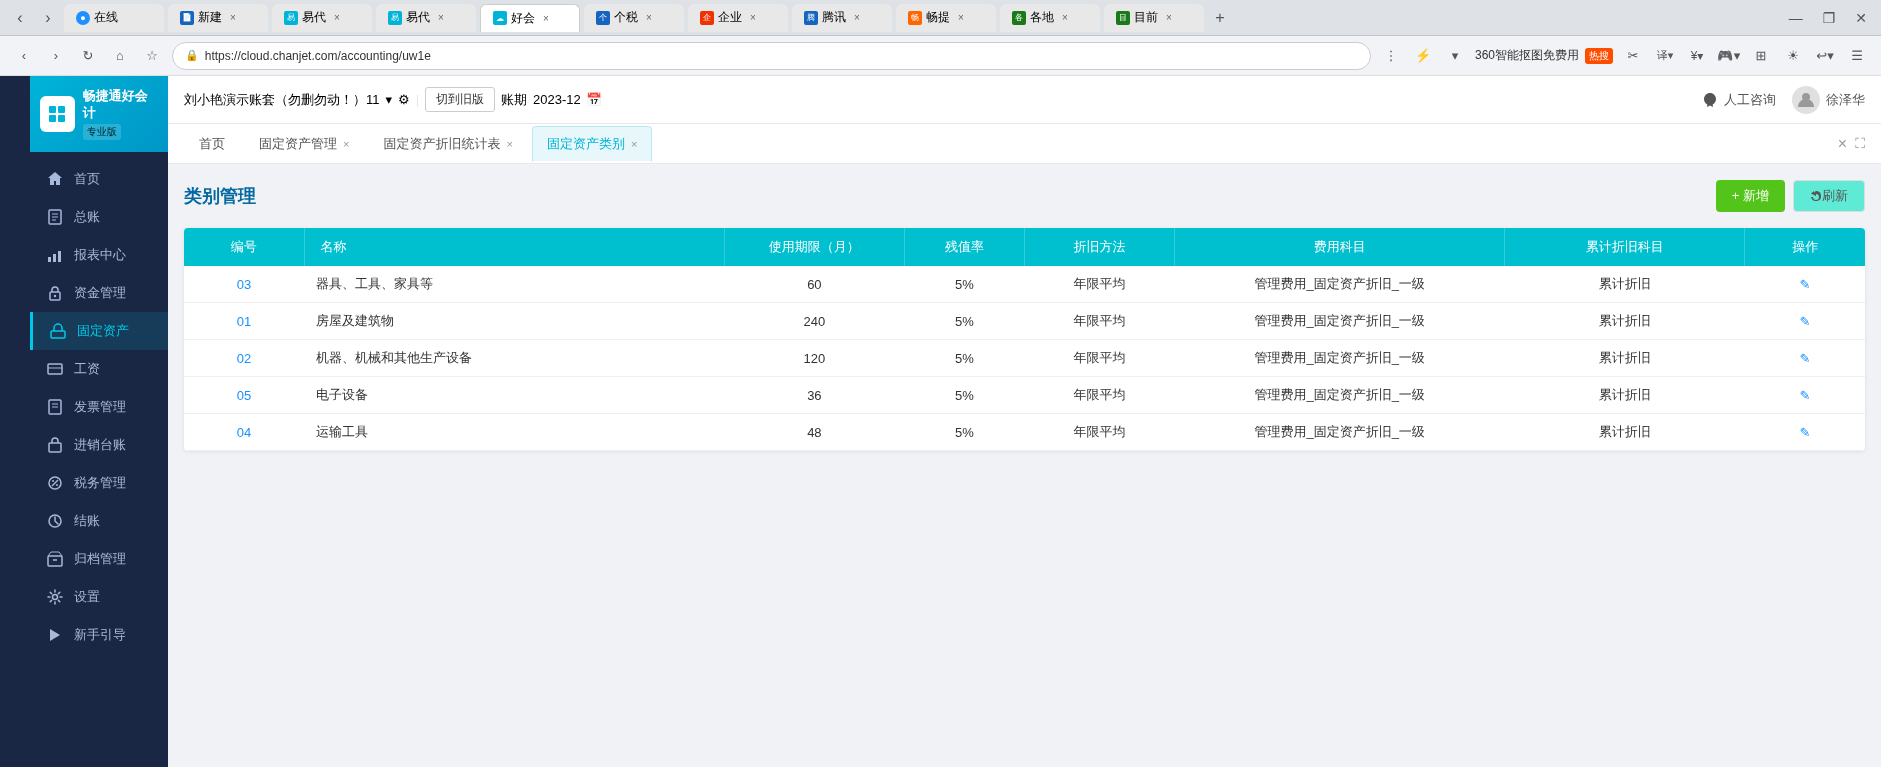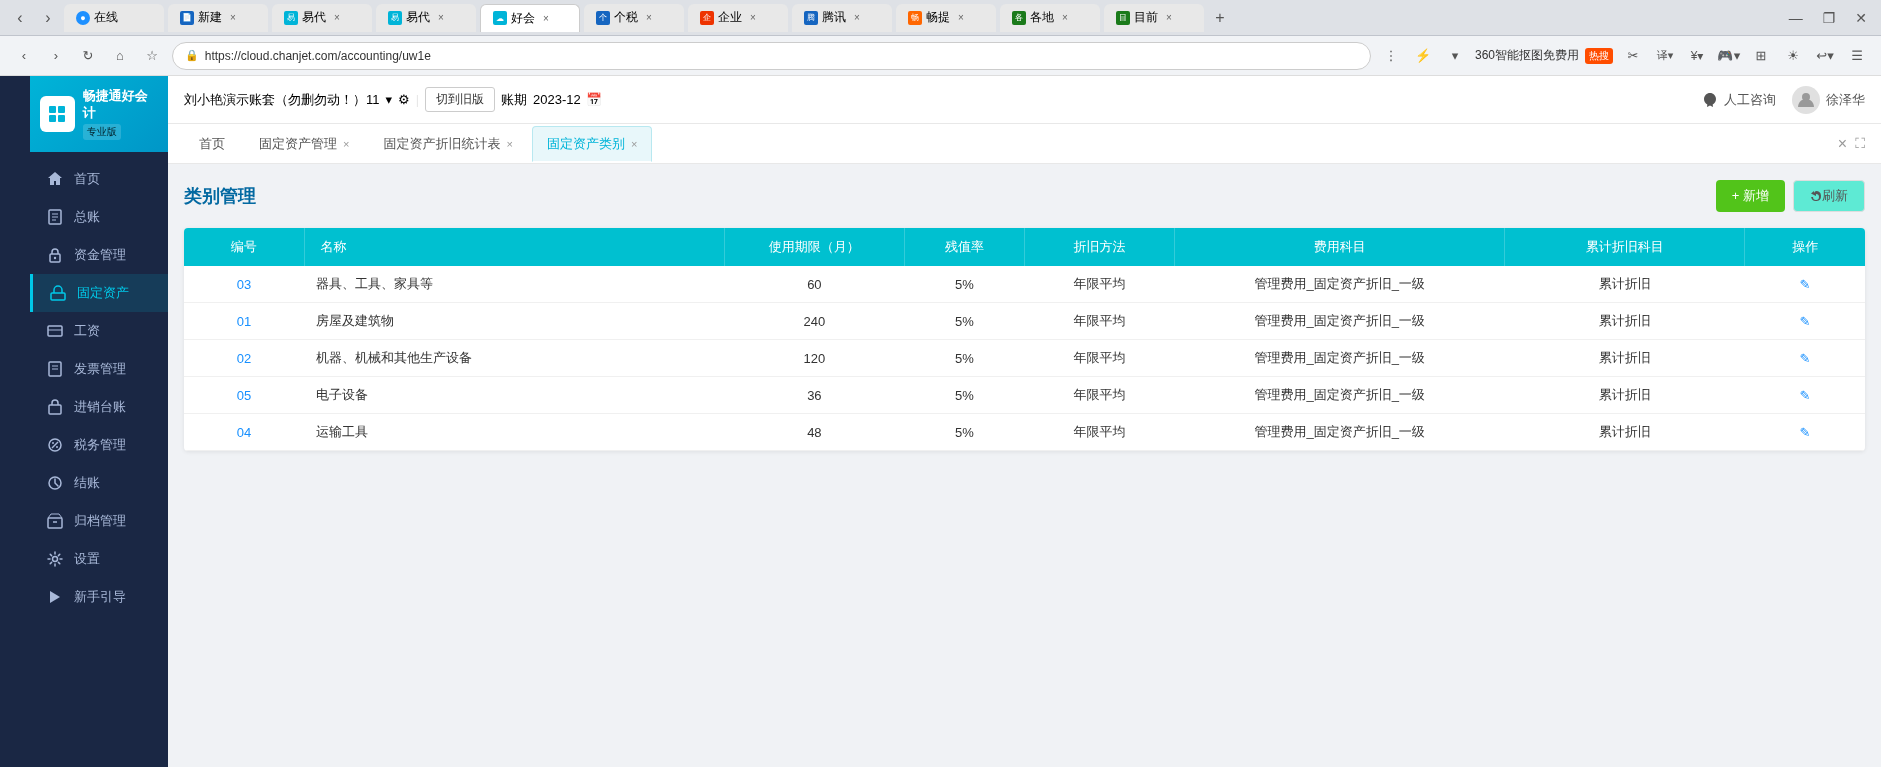--- a/index.html
+++ b/index.html
@@ -202,20 +202,30 @@
       <div class="sidebar-item">
         <div class="sidebar-item-icon">
           <svg width="16" height="16" viewBox="0 0 16 16" fill="currentColor">
               <rect x="2" y="1" width="12" height="14" rx="1" fill="none" stroke="currentColor" stroke-width="1.5"></rect>
               <line x1="5" y1="5" x2="11" y2="5" stroke="currentColor" stroke-width="1"></line>
               <line x1="5" y1="8" x2="11" y2="8" stroke="currentColor" stroke-width="1"></line>
               <line x1="5" y1="11" x2="9" y2="11" stroke="currentColor" stroke-width="1"></line>
             </svg>
         </div>
         <span class="sidebar-item-label">总账</span>
+      </div>
+      <div class="sidebar-item">
+        <div class="sidebar-item-icon">
+          <svg width="16" height="16" viewBox="0 0 16 16" fill="currentColor">
+              <rect x="1" y="10" width="3" height="5" fill="currentColor"></rect>
+              <rect x="6" y="7" width="3" height="8" fill="currentColor"></rect>
+              <rect x="11" y="4" width="3" height="11" fill="currentColor"></rect>
+            </svg>
+        </div>
+        <span class="sidebar-item-label">报表中心</span>
       </div>
       <div class="sidebar-item">
         <div class="sidebar-item-icon">
           <svg width="16" height="16" viewBox="0 0 16 16" fill="currentColor">
               <rect x="3" y="7" width="10" height="8" rx="1" fill="none" stroke="currentColor" stroke-width="1.5"></rect>
               <path d="M5 7V5a3 3 0 016 0v2" fill="none" stroke="currentColor" stroke-width="1.5"></path>
               <circle cx="8" cy="11" r="1.2" fill="currentColor"></circle>
             </svg>
         </div>
         <span class="sidebar-item-label">资金管理</span>

